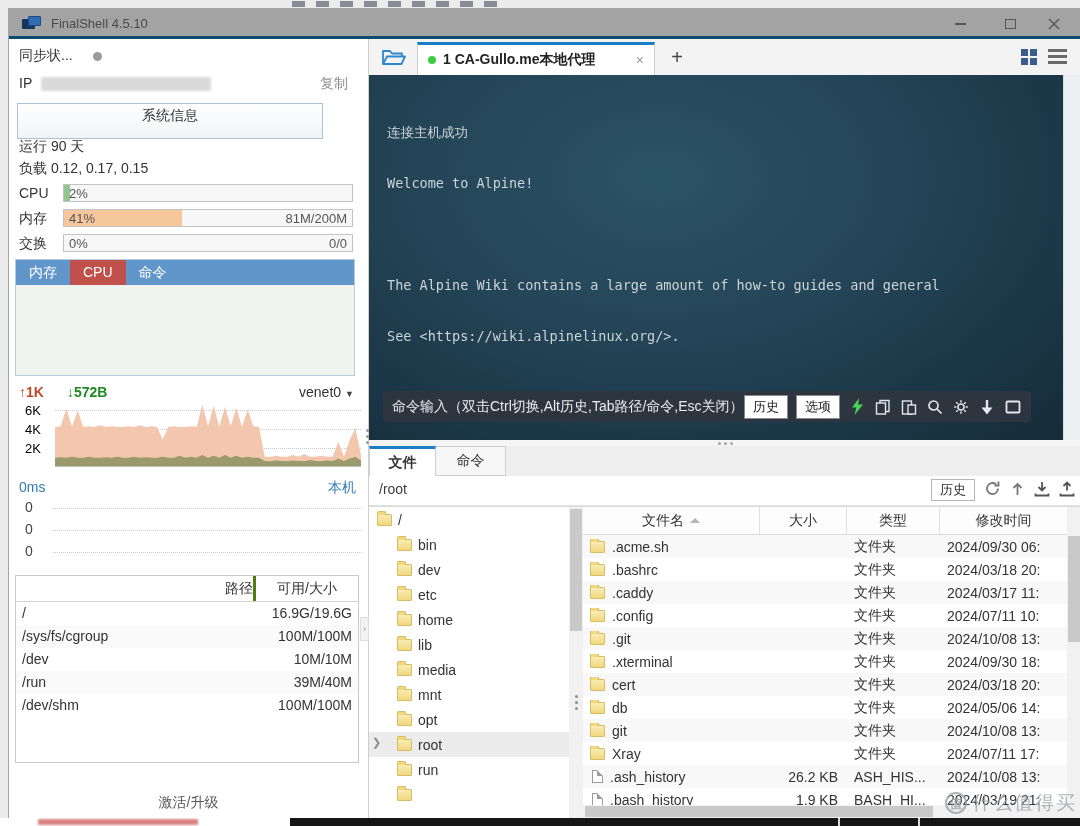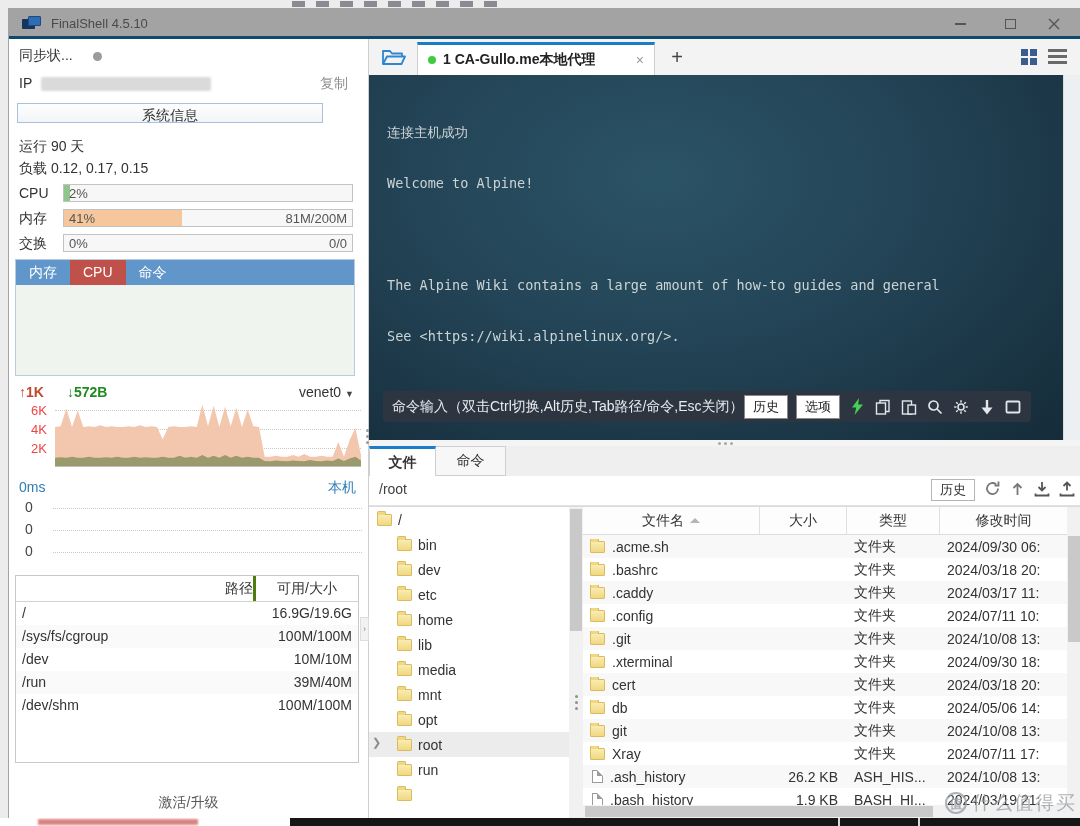--- a/index.html
+++ b/index.html
@@ -27,42 +27,42 @@
   .glyph-min{width:11px;height:2px;background:#555}
   .glyph-max{width:11px;height:10px;border:1.5px solid #555}
 
   
   .sidebar{position:absolute;left:0;top:30px;width:360px;height:779px;background:#fff;border-right:1px solid #cfcfcf}
   .sync-label{position:absolute;left:10px;top:8px}
   .sync-dot{position:absolute;left:84px;top:13px;width:9px;height:9px;border-radius:50%;background:#9b9b9b}
   .ip-label{position:absolute;left:10px;top:36px}
   .ip-blur{position:absolute;left:32px;top:38px;width:170px;height:14px;background:#dadada;filter:blur(1.1px);border-radius:2px}
   .copy-btn{position:absolute;right:20px;top:36px;color:#8f8f8f}
-  .sysinfo-btn{position:absolute;left:8px;top:64px;width:306px;height:20px;background:linear-gradient(#fefefe,#f1f4f7);
+  .sysinfo-btn{position:absolute;left:8px;top:64px;width:306px;height:36px;background:linear-gradient(#fefefe,#f1f4f7);
       border:1px solid #a9c2da;text-align:center;line-height:22px;color:#333}
   .uptime{position:absolute;left:10px;top:99px}
   .loadavg{position:absolute;left:10px;top:121px}
   .meter-row{position:absolute;left:0;height:19px}
   .meter-label{position:absolute;left:10px;top:1px}
   .meter-bar{position:absolute;left:54px;top:0;width:290px;height:18px;border:1px solid #c3c3c3;background:#f7f7f7;overflow:hidden}
   .meter-fill{position:absolute;left:0;top:0;height:100%}
   .fill-green{background:#90c58e}.fill-peach{background:#f6c79d}
   .meter-pct{position:absolute;left:5px;top:1px;font-size:13px;color:#555}
   .meter-detail{position:absolute;right:5px;top:1px;font-size:13px;color:#555}
 
   .ptable{position:absolute;left:6px;top:220px;width:340px;height:117px;border:1px solid #b7cadf;background:#eff5ee}
   .ptable-head{position:absolute;left:0;top:0;right:0;height:25px;background:#6196cb;display:flex;color:#fff}
   .ptab{padding:0 13px;line-height:25px}
   .ptab.active{background:#c0504a}
 
   .net-up{position:absolute;left:10px;top:345px;color:#bf4a2b;font-weight:bold}
   .net-down{position:absolute;left:58px;top:345px;color:#1f8a1f;font-weight:bold}
   .net-if{position:absolute;right:14px;top:345px;color:#333}
   .net-if .car{font-size:9px;color:#444;margin-left:4px}
-  .ytick{position:absolute;left:0;width:38px;text-align:right;font-size:13px;color:#ef4444}
+  .ytick{position:absolute;left:16px;width:38px;text-align:left;font-size:13px;color:#000000}
   .netchart{position:absolute;left:46px;top:364px;width:306px;height:64px;border-bottom:1px solid #bdbdbd}
   .gridline{position:absolute;left:0;right:0;height:0;border-top:1px dotted #c9c9c9}
   .netchart svg{position:absolute;left:0;top:0;width:100%;height:100%}
 
   .lat-val{position:absolute;left:10px;top:440px;color:#2f7cb5}
   .lat-host{position:absolute;right:12px;top:440px;color:#2f7cb5}
   .lat-zero{position:absolute;left:16px;font-size:14px;color:#444}
   .lat-line{position:absolute;left:44px;right:6px;height:0;border-top:1px dotted #c9c9c9}
 
   .dtable{position:absolute;left:6px;top:536px;width:344px;height:188px;border:1px solid #c9c9c9;background:#fff}

